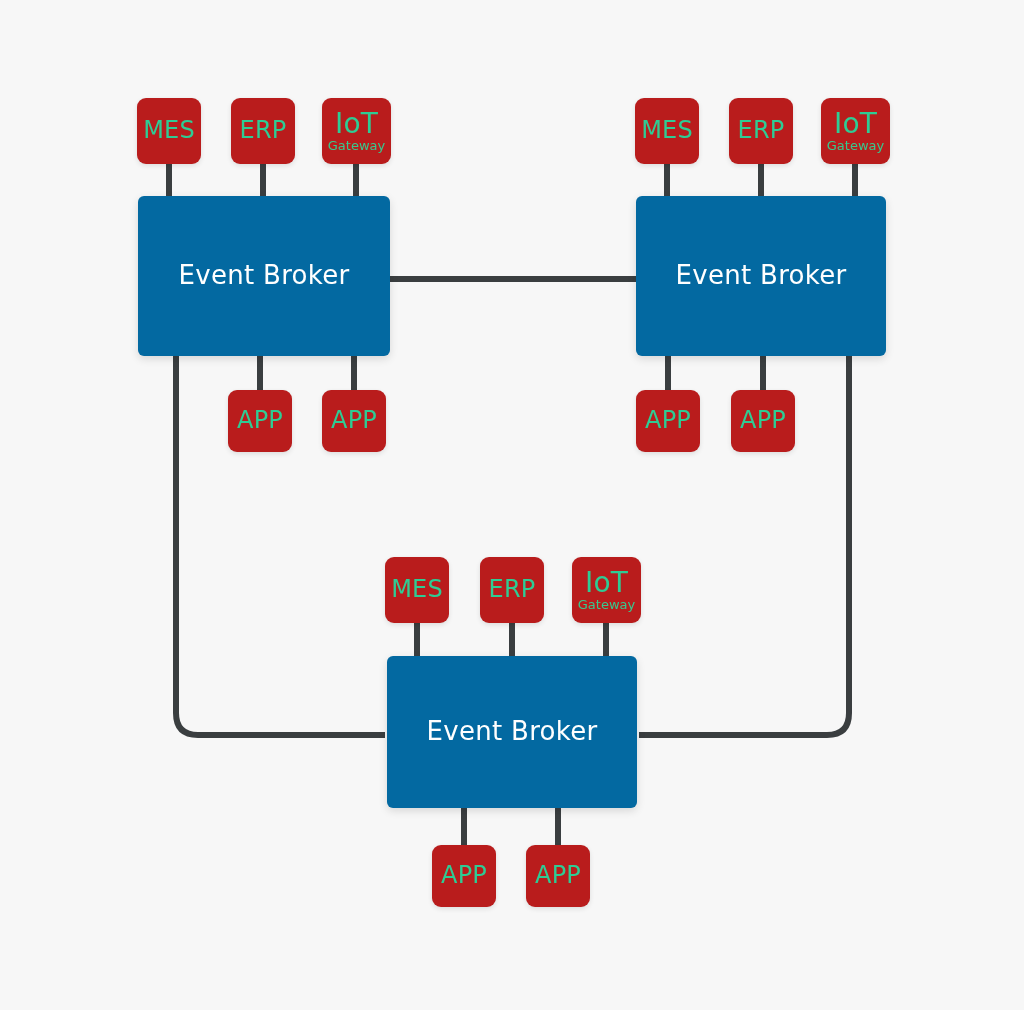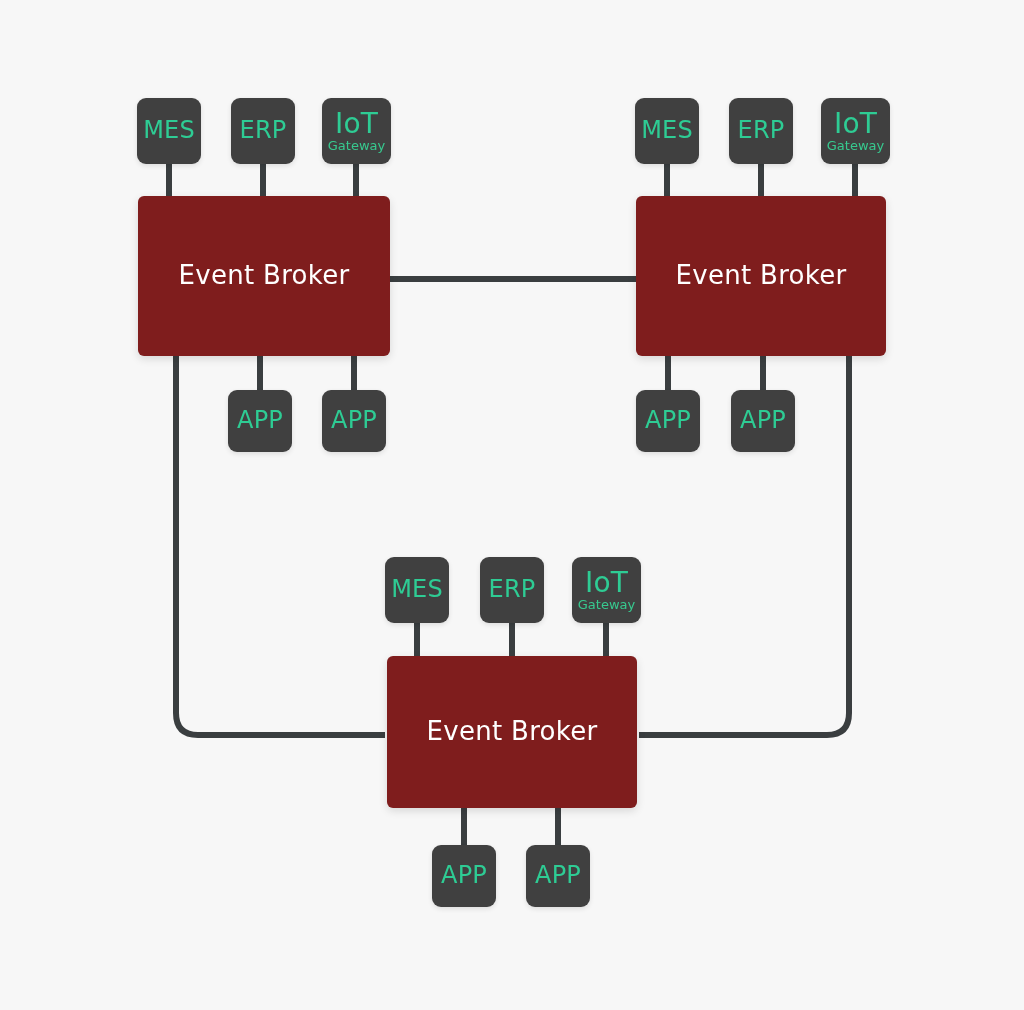--- a/index.html
+++ b/index.html
@@ -31,21 +31,21 @@
     box-sizing: border-box;
     display: flex;
     flex-direction: column;
     align-items: center;
     justify-content: center;
     text-align: center;
     line-height: 1.05;
   }
   
   .card {
-    background: #404040;
+    background: #b91c1c;
     border-radius: 9px;
     color: #2ecc94;
     box-shadow: 0 2px 5px rgba(0,0,0,0.10), 0 0 1px rgba(0,0,0,0.06);
     z-index: 3;
   }
   .card .primary {
     font-size: 24px;
     letter-spacing: 0.2px;
     color: #2ecc94;
     white-space: nowrap;
@@ -55,21 +55,21 @@
     color: #37c98f;
     margin-top: 1px;
     white-space: nowrap;
   }
   .card.two-line .primary {
     font-size: 28px;
     line-height: 1.0;
   }
   
   .broker {
-    background: #7f1d1d;
+    background: #0369a1;
     border-radius: 6px;
     color: #ffffff;
     box-shadow: 0 3px 9px rgba(0,0,0,0.13);
     z-index: 3;
     text-align: center;
   }
   .broker .primary {
     font-size: 26px;
     color: #ffffff;
     letter-spacing: 0.3px;

